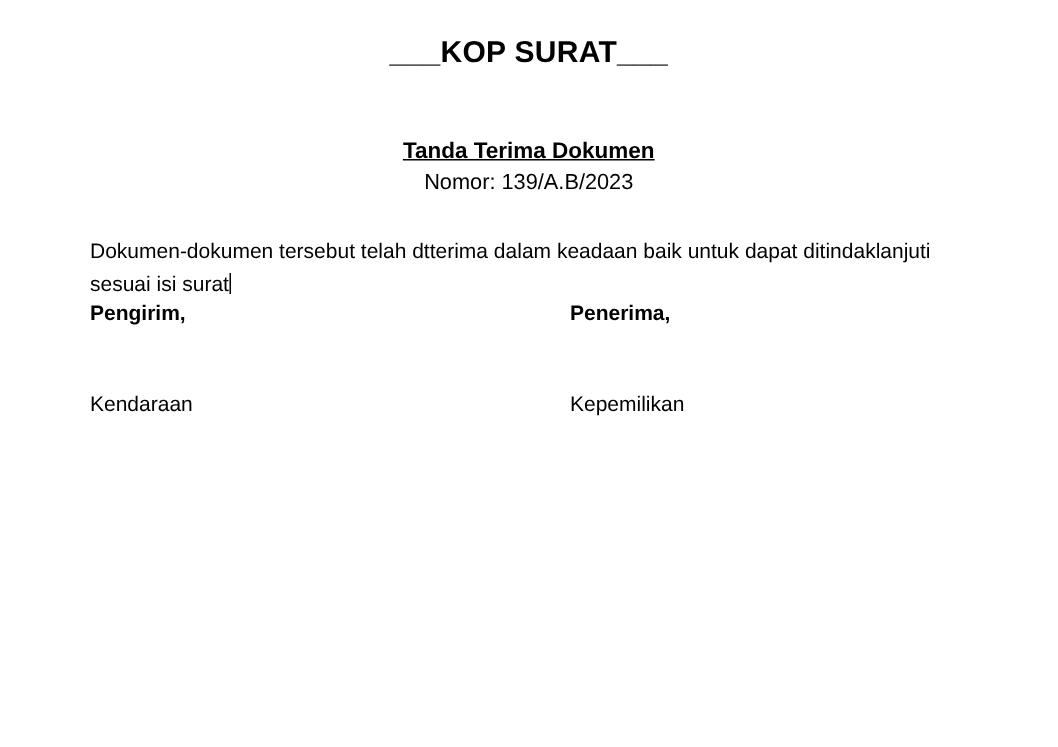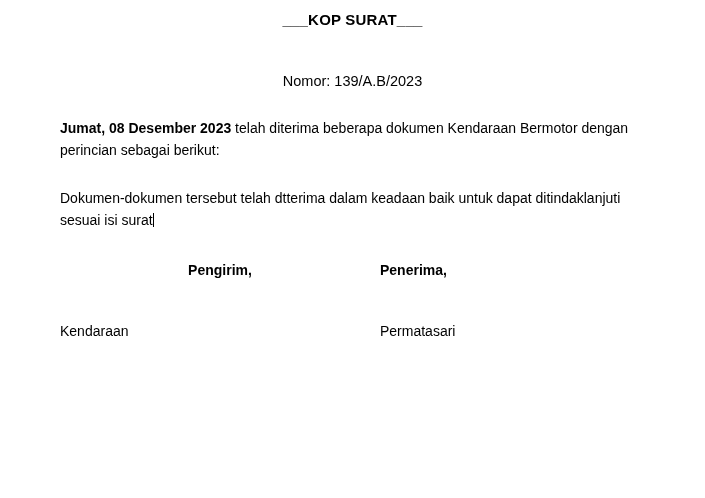--- a/index.html
+++ b/index.html
@@ -15,24 +15,24 @@
     overflow: hidden;
   }
   .page {
     position: relative;
     width: 705px;
     height: 498px;
     box-sizing: border-box;
   }
   .kop {
     text-align: center;
-    font-size: 15px;
+    font-size: 20px;
     font-weight: bold;
     letter-spacing: 0.2px;
-    margin-top: 11px;
+    margin-top: 24px;
   }
   .doc-body {
     padding: 0 60px;
     box-sizing: border-box;
   }
   .title-block {
     text-align: center;
     margin-top: 45px;
   }
   .doc-title {
@@ -61,25 +61,23 @@
   }
   .doc-list div {
     white-space: nowrap;
   }
   .closing {
     margin-top: 27px;
     font-size: 14px;
     line-height: 1.55;
   }
   .sign-row {
-    margin-top: 30px;
     display: flex;
     font-size: 14px;
     font-weight: bold;
-    text-align: center;
   }
   .sign-col-left {
     width: 320px;
   }
   .names-row {
     margin-top: 45px;
     display: flex;
     font-size: 14px;
   }
   .names-col-left {
@@ -97,34 +95,34 @@
 </head>
 <body>
 
 <div class="page">
 
   <div class="kop">___KOP SURAT___</div>
 
   <div class="doc-body">
 
     <div class="title-block">
+      <div>
+        <span class="doc-title">Tanda Terima Dokumen</span>
+      </div>
       <div class="doc-number">Nomor: 139/A.B/2023</div>
     </div>
 
-    <div class="intro">
-      <b>Jumat, 08 Desember 2023</b><span> telah diterima beberapa dokumen Kendaraan Bermotor dengan perincian sebagai berikut:</span>
-    </div>
 
 
     <div class="closing"><span>Dokumen-dokumen tersebut telah dtterima dalam keadaan baik untuk dapat ditindaklanjuti sesuai isi surat</span><span class="caret"></span></div>
 
     <div class="sign-row">
       <div class="sign-col-left">Pengirim,</div>
       <div>Penerima,</div>
     </div>
 
     <div class="names-row">
       <div class="names-col-left">Kendaraan</div>
-      <div>Permatasari</div>
+      <div>Kepemilikan</div>
     </div>
 
   </div>
 </div>
 
 </body></html>

